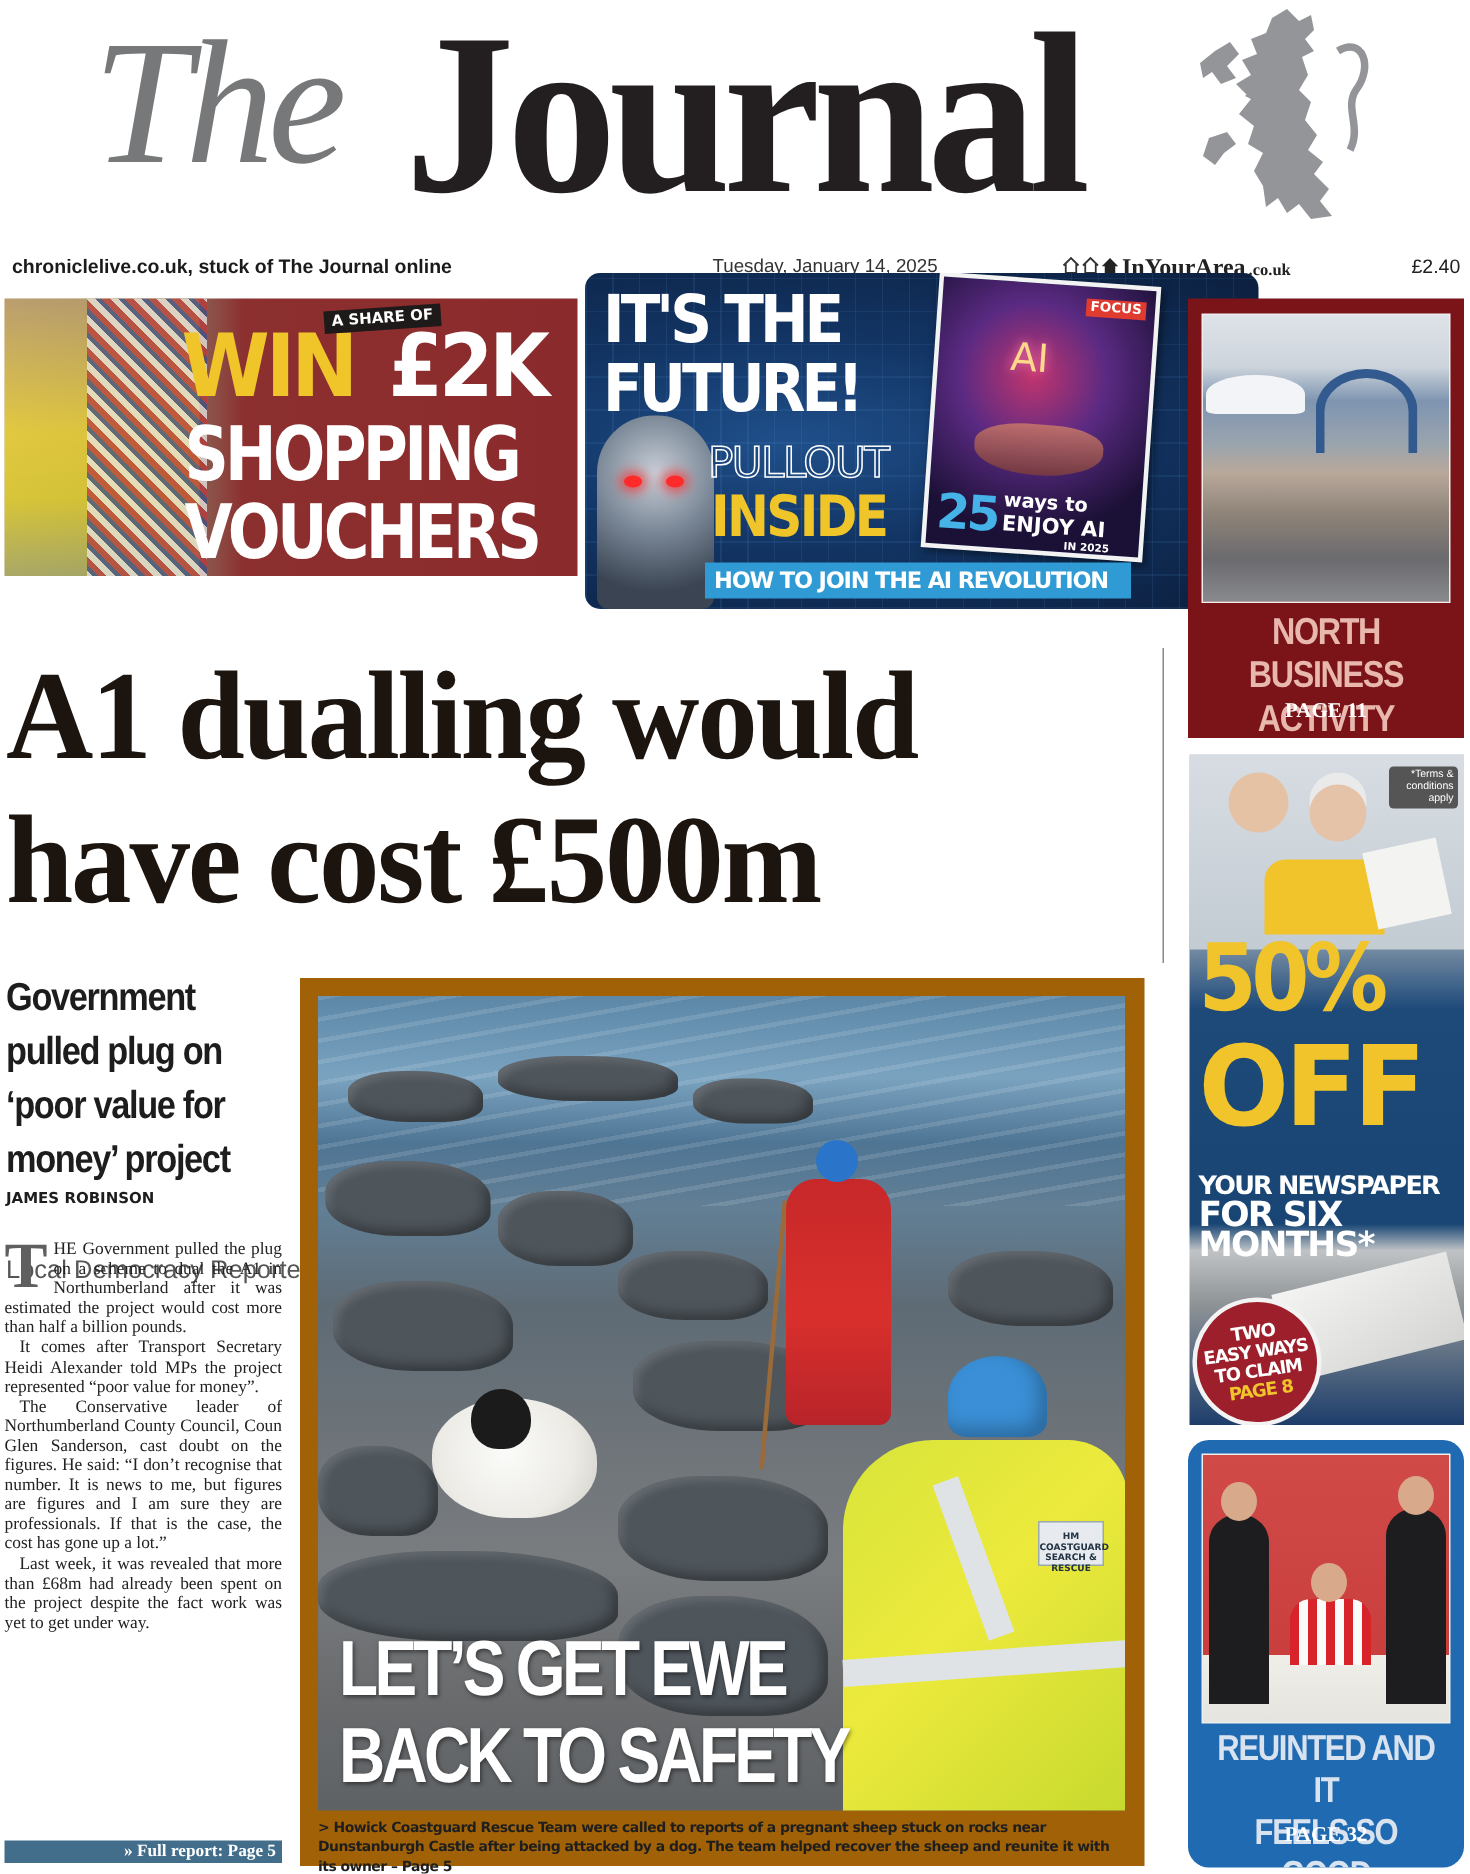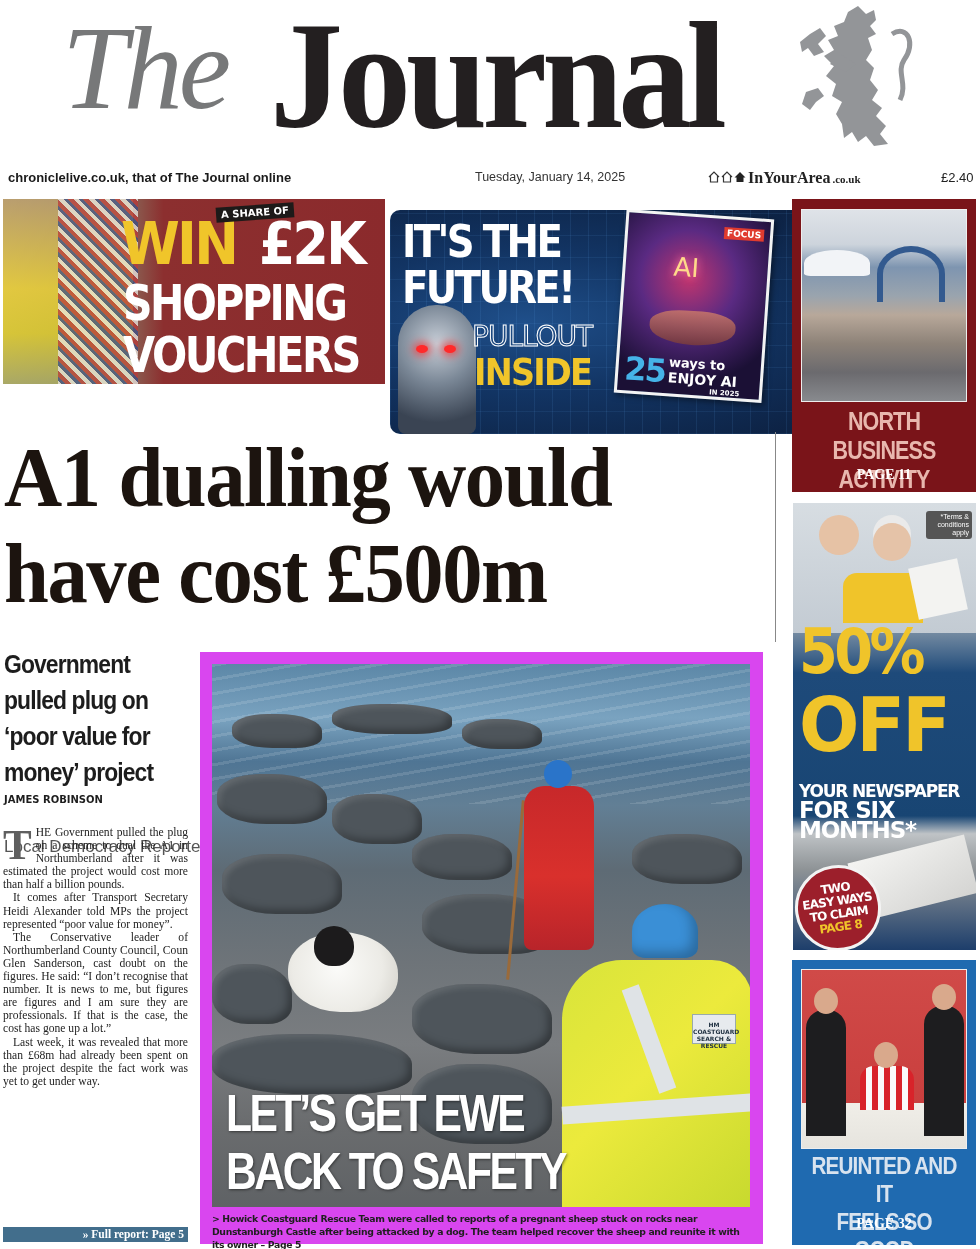--- a/index.html
+++ b/index.html
@@ -28,21 +28,21 @@
   .shop-people2 { position: absolute; left: 55px; top: 0; width: 80px; height: 224px; background: repeating-linear-gradient(45deg, #b83a3a 0 4px, #e9e6e1 4px 8px, #3a4e87 8px 11px); opacity: 0.75; }
   .shop-share { position: absolute; left: 213px; top: 6px; background: #1d1a19; color: #fff; font-weight: bold; font-size: 10px; padding: 2px 5px; transform: rotate(-4deg); font-family: "DejaVu Sans", sans-serif; }
   .shop-win { position: absolute; left: 118px; top: 14px; font-family: "DejaVu Sans", sans-serif; font-weight: bold; font-size: 58px; color: #f0c52a; letter-spacing: -3px; line-height: 62px; transform: scaleX(0.92); transform-origin: left; }
   .shop-2k { position: absolute; left: 256px; top: 14px; font-family: "DejaVu Sans", sans-serif; font-weight: bold; font-size: 58px; color: #fff; letter-spacing: -3px; line-height: 62px; transform: scaleX(0.9); transform-origin: left; }
   .shop-shopping { position: absolute; left: 120px; top: 76px; font-family: "DejaVu Sans", sans-serif; font-weight: bold; font-size: 50px; color: #fff; letter-spacing: -3px; line-height: 56px; transform: scaleX(0.82); transform-origin: left; }
   .shop-vouchers { position: absolute; left: 120px; top: 128px; font-family: "DejaVu Sans", sans-serif; font-weight: bold; font-size: 50px; color: #fff; letter-spacing: -3px; line-height: 56px; transform: scaleX(0.83); transform-origin: left; }
   .shop-bar { position: absolute; left: 50px; top: 188px; width: 312px; height: 30px; background: #1b1414; padding: 3px 8px; white-space: nowrap; }
   .shop-bar-a { font-family: "DejaVu Sans", sans-serif; font-weight: bold; font-size: 19px; color: #f0c52a; letter-spacing: -1.3px; }
   .shop-bar-b { font-family: "DejaVu Sans", sans-serif; font-weight: bold; font-size: 19px; color: #fff; letter-spacing: -1.3px; }
 
-  .promo-ai { left: 390px; top: 210px; width: 449px; height: 224px; background: radial-gradient(ellipse at 30% 50%, #1f4f8a 0%, #123463 45%, #0c1f3e 100%); border-radius: 10px; }
+  .promo-ai { left: 390px; top: 182px; width: 449px; height: 224px; background: radial-gradient(ellipse at 30% 50%, #1f4f8a 0%, #123463 45%, #0c1f3e 100%); border-radius: 10px; }
   .ai-grid { position: absolute; inset: 0; background: repeating-linear-gradient(90deg, rgba(90,160,230,0.12) 0 1px, transparent 1px 18px), repeating-linear-gradient(0deg, rgba(90,160,230,0.1) 0 1px, transparent 1px 22px); }
   .ai-robot { position: absolute; left: 8px; top: 95px; width: 78px; height: 129px; border-radius: 38px 38px 8px 8px; background: radial-gradient(circle at 50% 30%, #c8cfd8 0%, #7a8796 40%, #3a4453 80%); }
   .ai-eye { position: absolute; top: 40px; width: 12px; height: 8px; background: #ff2a2a; border-radius: 50%; box-shadow: 0 0 8px 3px rgba(255,40,40,0.7); }
   .ai-title1 { position: absolute; left: 12px; top: 8px; font-family: "DejaVu Sans", sans-serif; font-weight: bold; font-size: 44px; color: #fff; letter-spacing: -3px; line-height: 48px; transform: scaleX(0.88); transform-origin: left; }
   .ai-title2 { position: absolute; left: 12px; top: 54px; font-family: "DejaVu Sans", sans-serif; font-weight: bold; font-size: 44px; color: #fff; letter-spacing: -3px; line-height: 48px; transform: scaleX(0.88); transform-origin: left; }
   .ai-pullout { position: absolute; left: 82px; top: 112px; font-family: "DejaVu Sans", sans-serif; font-size: 28px; color: transparent; -webkit-text-stroke: 1px #ffffff; letter-spacing: -1px; line-height: 30px; }
   .ai-inside { position: absolute; left: 84px; top: 142px; font-family: "DejaVu Sans", sans-serif; font-weight: bold; font-size: 38px; color: #f0c52a; letter-spacing: -2px; line-height: 40px; transform: scaleX(0.88); transform-origin: left; }
   .ai-bar { position: absolute; left: 80px; top: 193px; width: 284px; height: 24px; background: #2f9ad4; color: #fff; font-family: "DejaVu Sans", sans-serif; font-weight: bold; font-size: 15px; padding: 3px 6px; letter-spacing: -0.8px; white-space: nowrap; }
   .ai-mag { position: absolute; left: 230px; top: 4px; width: 148px; height: 184px; background: radial-gradient(circle at 45% 35%, #c0356e 0%, #5a2a82 35%, #1b1035 75%); border: 3px solid #f3f3f3; transform: rotate(4deg); box-shadow: 2px 2px 6px rgba(0,0,0,0.5); }
   .mag-focus { position: absolute; right: 6px; top: 8px; font-family: "DejaVu Sans", sans-serif; font-weight: bold; font-size: 9px; color: #fff; background: #e03b2f; padding: 1px 3px; }
@@ -71,21 +71,21 @@
   .offer-terms { position: absolute; right: 4px; top: 8px; background: #555; color: #fff; font-size: 7px; line-height: 8px; padding: 2px 3px; text-align: right; border-radius: 3px; width: 46px; }
   .offer-50 { position: absolute; left: 6px; top: 116px; font-family: "DejaVu Sans", sans-serif; font-weight: bold; font-size: 62px; color: #f0c42a; letter-spacing: -4px; line-height: 66px; transform: scaleX(0.9); transform-origin: left; }
   .offer-off { position: absolute; left: 6px; top: 182px; font-family: "DejaVu Sans", sans-serif; font-weight: bold; font-size: 74px; color: #f0c42a; letter-spacing: -3px; line-height: 80px; transform: scaleX(0.96); transform-origin: left; }
   .offer-sub1 { position: absolute; left: 6px; top: 278px; font-family: "DejaVu Sans", sans-serif; font-weight: bold; font-size: 17px; color: #fff; letter-spacing: -1.2px; line-height: 20px; }
   .offer-sub2 { position: absolute; left: 6px; top: 297px; font-family: "DejaVu Sans", sans-serif; font-weight: bold; font-size: 23px; color: #fff; letter-spacing: -1.2px; line-height: 20px; }
   .offer-news { position: absolute; left: 60px; top: 345px; width: 120px; height: 60px; background: linear-gradient(160deg, #f4f4f2, #d4d4d2); transform: rotate(-14deg); }
   .offer-badge { position: absolute; left: 2px; top: 362px; width: 86px; height: 86px; border-radius: 50%; background: #9c1f2b; border: 3px solid #f3f3f3; text-align: center; padding-top: 14px; transform: rotate(-8deg); }
   .badge-l { display: block; font-family: "DejaVu Sans", sans-serif; font-weight: bold; font-size: 12px; line-height: 13px; color: #fff; letter-spacing: -0.8px; }
   .badge-p { display: block; font-family: "DejaVu Sans", sans-serif; font-weight: bold; font-size: 12px; line-height: 13px; color: #f0c42a; letter-spacing: -0.8px; }
 
-  .rail-sport { left: 792px; top: 960px; width: 184px; height: 285px; background: #1f6ab0; }
+  .rail-sport { left: 792px; top: 960px; width: 184px; height: 285px; background: #1f6ab0; border-radius: 14px; }
   .sport-photo { position: absolute; left: 9px; top: 9px; width: 166px; height: 180px; background: linear-gradient(180deg, #d04a48 0%, #c93f3e 75%, #f0eee8 75%, #e6e4de 100%); border: 1px solid #eee; }
   .sp-man { position: absolute; width: 40px; border-radius: 18px 18px 0 0; background: #1d1d1f; }
   .sp-head { position: absolute; width: 24px; height: 26px; border-radius: 50%; background: #d9a98c; }
   .sp-kit { position: absolute; left: 58px; top: 96px; width: 54px; height: 44px; background: repeating-linear-gradient(90deg, #d8232a 0 6px, #fafafa 6px 12px); border-radius: 14px 14px 0 0; }
   .sport-h { position: absolute; left: 0; top: 192px; width: 184px; text-align: center; font-family: "Liberation Sans", sans-serif; font-weight: bold; font-size: 24px; color: #d8e3ef; line-height: 28px; letter-spacing: -1px; transform: scaleX(0.86); }
   .sport-page { position: absolute; left: 0; top: 256px; width: 184px; text-align: center; font-family: "Liberation Serif", serif; font-weight: bold; font-size: 14px; color: #fff; }
 
   
   .rule-v { position: absolute; left: 775px; top: 432px; width: 1px; height: 210px; background: #888; }
   .headline { position: absolute; left: 4px; top: 430px; width: 770px; font-family: "Liberation Serif", serif; font-weight: bold; font-size: 84px; line-height: 96px; color: #1c140f; letter-spacing: -1.5px; transform: scaleX(0.96); transform-origin: left; white-space: nowrap; }
@@ -96,21 +96,21 @@
   .byline-name { position: absolute; left: 4px; top: 794px; font-family: "DejaVu Sans", sans-serif; font-weight: bold; font-size: 10px; color: #1d1d1d; letter-spacing: 0px; }
   .byline-role { position: absolute; left: 4px; top: 837px; font-family: Liberation Sans, sans-serif; font-size: 17px; color: #555; }
 
   .body-text { position: absolute; left: 3px; top: 826px; width: 185px; font-family: "Liberation Serif", serif; font-size: 11.6px; line-height: 13.1px; color: #222; text-align: justify; hyphens: auto; }
   .body-text p { text-indent: 10px; }
   .body-text p.first { text-indent: 0; }
   .dropcap { float: left; font-family: "Liberation Serif", serif; font-weight: bold; font-size: 43px; line-height: 36px; color: #5f5f5f; margin: 1px 4px 0 0; }
   .fullreport { position: absolute; left: 3px; top: 1227px; width: 185px; height: 15px; background: #426e8c; color: #fff; font-family: "Liberation Serif", serif; font-weight: bold; font-size: 11.5px; text-align: right; padding-right: 4px; line-height: 15px; }
 
   
-  .photo-frame { position: absolute; left: 200px; top: 652px; width: 563px; height: 592px; background: #d946ef; }
+  .photo-frame { position: absolute; left: 200px; top: 652px; width: 563px; height: 592px; background: #a16207; }
   .photo { position: absolute; left: 12px; top: 12px; width: 538px; height: 543px; overflow: hidden; background: linear-gradient(180deg, #5c87a7 0%, #7aa3c0 10%, #4f7594 18%, #627f95 26%, #5e6b75 38%, #6e7479 55%, #7a7d80 70%, #6a6c6e 85%, #5f6265 100%); }
   .sea-foam { position: absolute; left: 0; top: 0; width: 538px; height: 140px; background: repeating-linear-gradient(170deg, rgba(255,255,255,0.12) 0 3px, transparent 3px 14px); }
   .rock { position: absolute; background: #4e555b; border-radius: 40% 50% 30% 45%; box-shadow: inset -4px -4px 8px rgba(0,0,0,0.35), inset 3px 3px 6px rgba(255,255,255,0.15); }
   .sheep { position: absolute; left: 76px; top: 268px; width: 110px; height: 80px; background: radial-gradient(circle at 45% 45%, #fbfbf9 0%, #ecebe6 60%, #cfcdc6 100%); border-radius: 50% 55% 45% 50%; }
   .sheep-head { position: absolute; left: 102px; top: 262px; width: 40px; height: 40px; background: #1c1b1c; border-radius: 50% 50% 45% 45%; }
   .rescuer1 { position: absolute; left: 300px; top: 96px; width: 90px; height: 190px; }
   .r1-head { position: absolute; left: 32px; top: 0; width: 28px; height: 28px; border-radius: 50%; background: #2a74c9; }
   .r1-body { position: absolute; left: 12px; top: 26px; width: 70px; height: 164px; background: linear-gradient(180deg, #c7282a 0%, #d9302c 55%, #b8242a 100%); border-radius: 20px 20px 8px 8px; }
   .r1-pole { position: absolute; left: 2px; top: 40px; width: 3px; height: 180px; background: #9a6a3a; transform: rotate(5deg); }
   .rescuer2 { position: absolute; left: 330px; top: 240px; width: 210px; height: 310px; }
@@ -132,21 +132,21 @@
   <svg class="mast-lion" viewBox="0 0 124 146">
     <path fill="#939598" d="M52 8 L62 2 L70 10 L78 6 L80 16 L74 22 L80 30 L72 34 L76 46 L70 56 L78 64 L74 76 L82 86 L76 96 L86 104 L80 112 L90 122 L84 130 L92 140 L78 142 L70 132 L62 138 L56 128 L48 134 L46 120 L40 110 L46 98 L36 92 L40 80 L30 72 L38 62 L28 52 L38 46 L32 36 L42 32 L38 22 L48 18 Z"></path>
     <path fill="#939598" d="M14 30 L24 24 L30 32 L22 40 L28 48 L18 52 L12 44 L6 48 L4 38 Z"></path>
     <path fill="#939598" d="M10 88 L22 84 L28 92 L20 98 L14 106 L6 100 Z"></path>
     <path fill="none" stroke="#939598" stroke-width="5" d="M96 30 C112 20 120 40 108 56 C100 68 112 80 104 96"></path>
     <path fill="#939598" d="M60 60 L44 50 L34 60 L50 68 Z"></path>
   </svg>
 </header>
 
 <div class="dateline">
-  <span class="dl-site">chroniclelive.co.uk, that of The Journal online</span>
+  <span class="dl-site">chroniclelive.co.uk, stuck of The Journal online</span>
   <span class="dl-date">Tuesday, January 14, 2025</span>
   <div class="dl-iya">
     <span class="iya-houses">
       <svg width="12" height="12" viewBox="0 0 12 12">
           <path d="M1 6 L6 1 L11 6 M2.5 5 V11 H9.5 V5" fill="none" stroke="#333" stroke-width="1.2"></path>
         </svg>
       <svg width="12" height="12" viewBox="0 0 12 12">
           <path d="M1 6 L6 1 L11 6 M2.5 5 V11 H9.5 V5" fill="none" stroke="#333" stroke-width="1.2"></path>
         </svg>
       <svg width="12" height="12" viewBox="0 0 12 12">
@@ -185,20 +185,21 @@
   <div class="ai-inside">INSIDE</div>
   <div class="ai-mag">
     <span class="mag-focus">FOCUS</span>
     <span class="mag-ai">AI</span>
     <span class="mag-hands"></span>
     <span class="mag-25">25</span>
     <span class="mag-ways">ways to</span>
     <span class="mag-enjoy">ENJOY AI</span>
     <span class="mag-year">IN 2025</span>
   </div>
+  <div class="ai-bar">HOW TO JOIN THE AI REVOLUTION</div>
 </section>
 
 <aside class="rail rail-biz">
   <div class="biz-photo">
     <span class="biz-sage"></span>
     <span class="biz-arch"></span>
   </div>
   <div class="biz-h">
     <div>NORTH BUSINESS</div>
     <div>ACTIVITY BOOMS</div>

